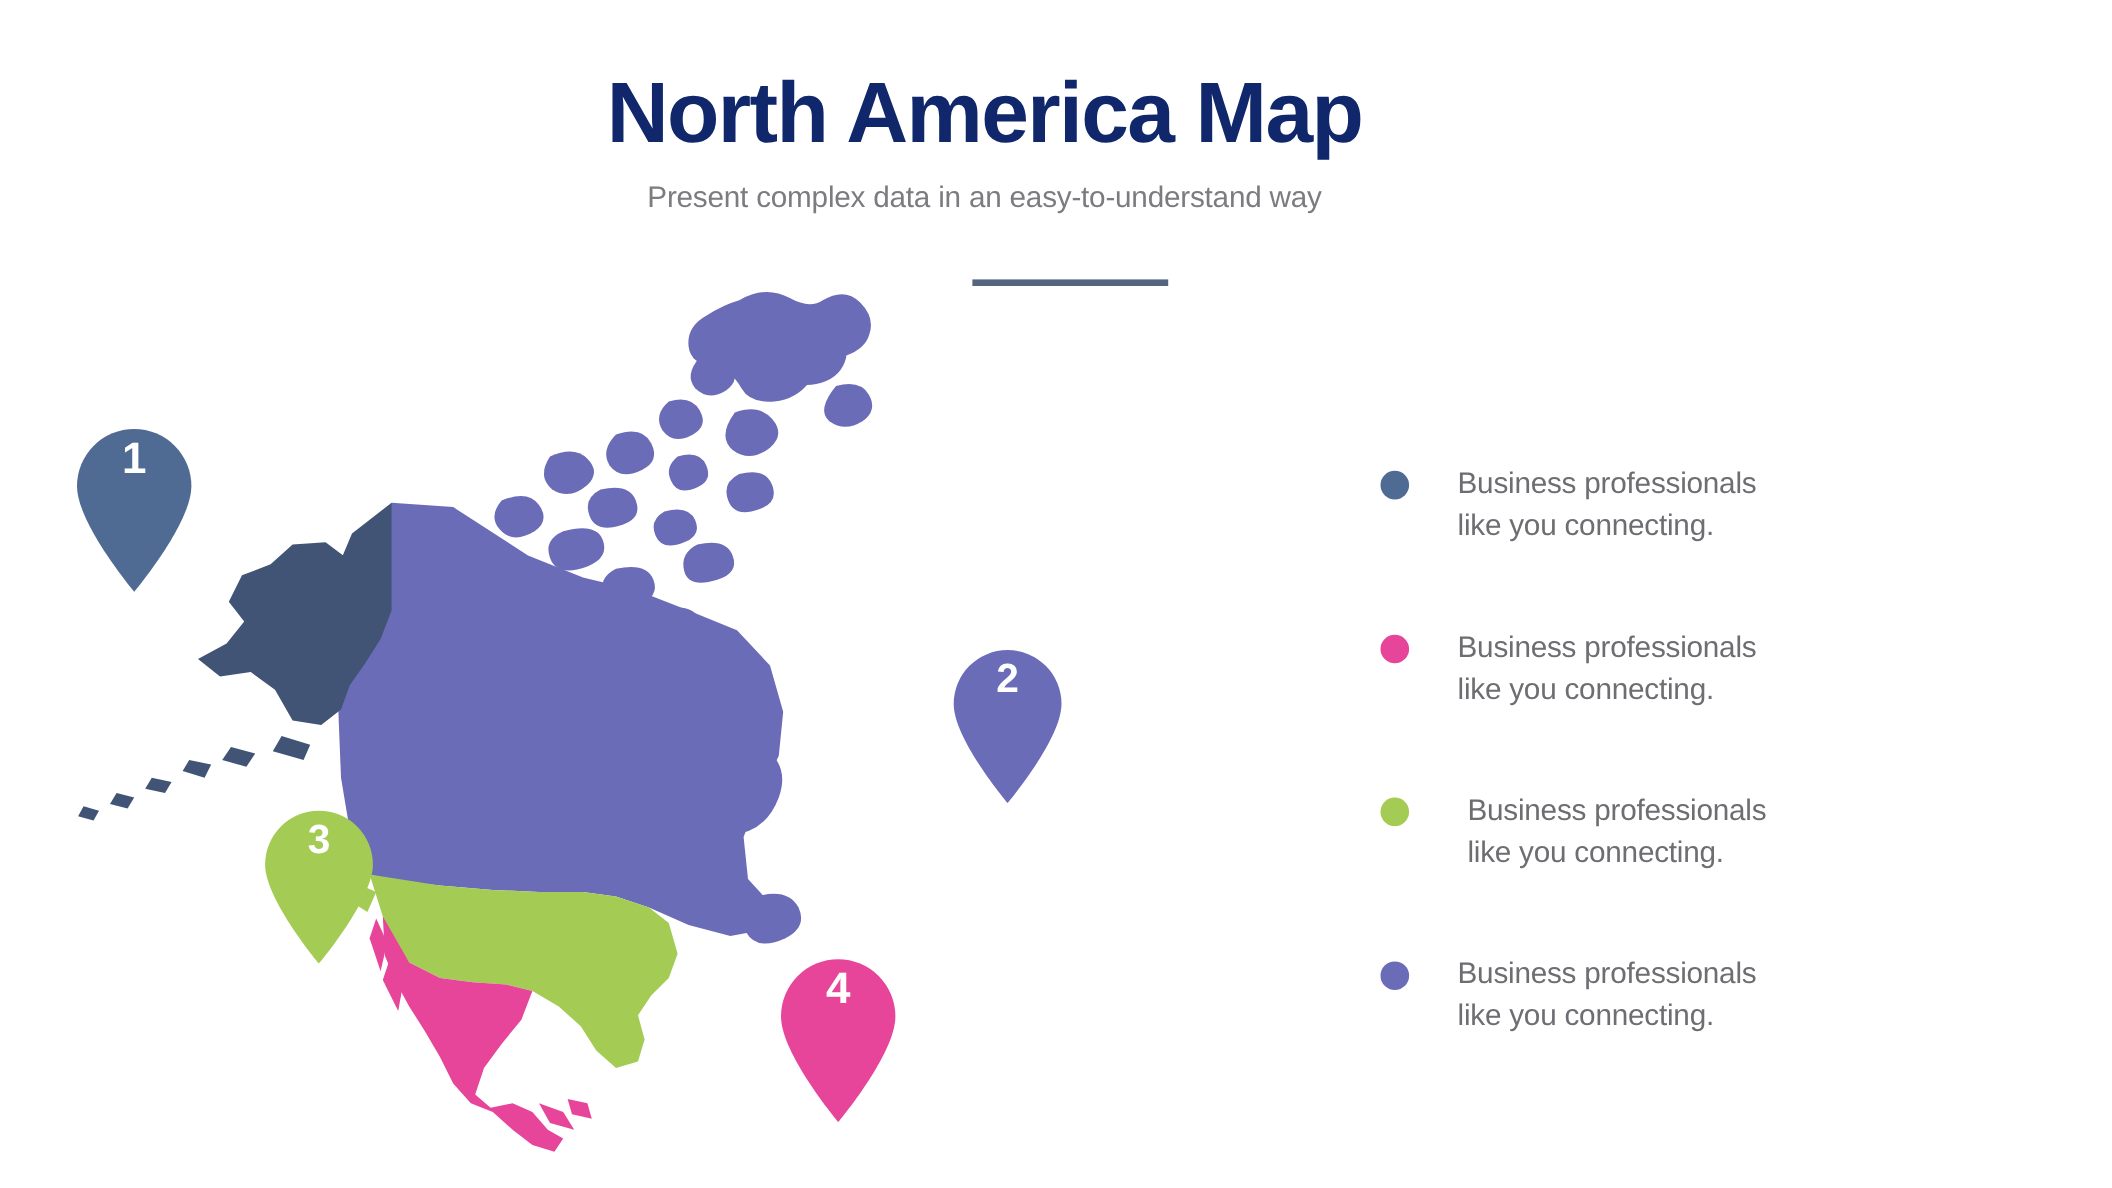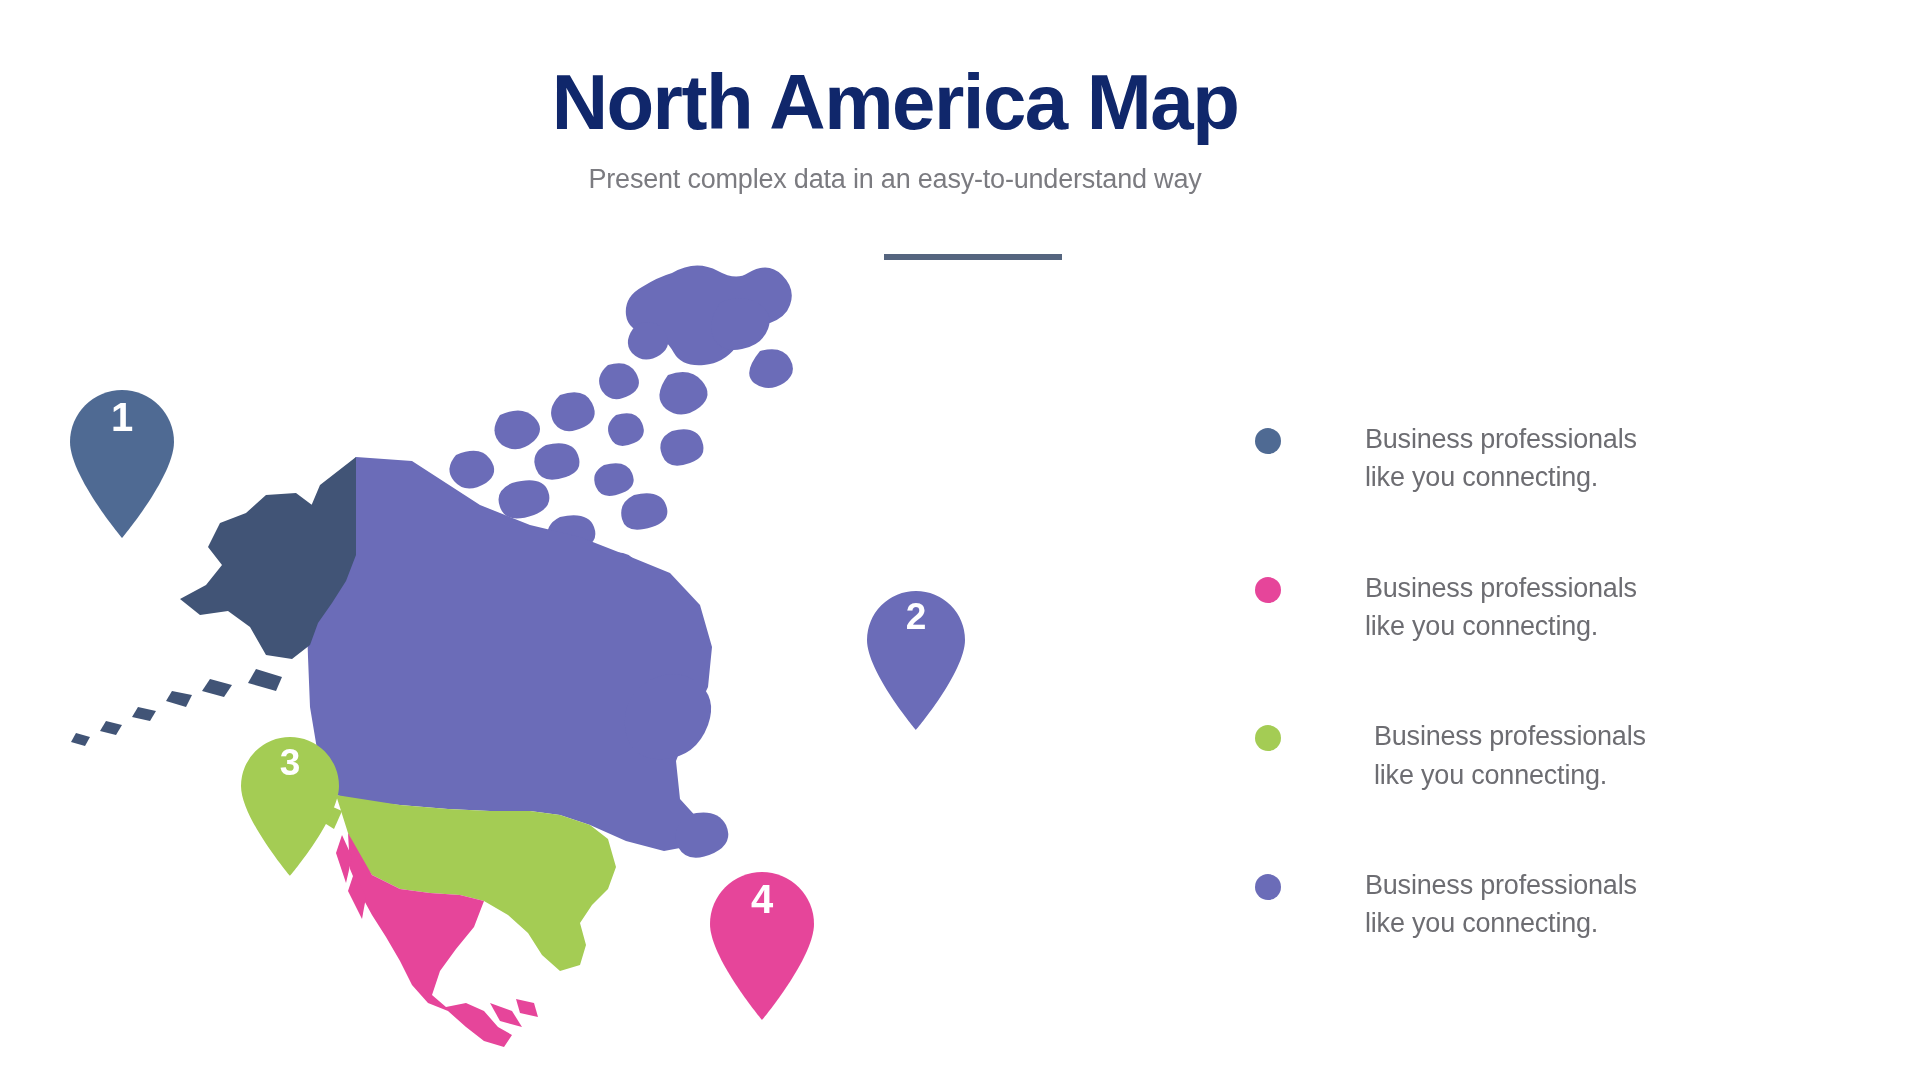--- a/index.html
+++ b/index.html
@@ -108,21 +108,20 @@
     position: absolute;
     left: 1255px;
     top: 420px;
     width: 560px;
   }
   .legend-item {
     position: relative;
     display: flex;
     align-items: flex-start;
     margin-bottom: 72px;
-    gap: 40px;
   }
   .legend-item:last-child { margin-bottom: 0; }
   .legend-dot {
     flex: 0 0 auto;
     width: 26px;
     height: 26px;
     border-radius: 50%;
     margin-top: 8px;
   }
   .legend-text {

